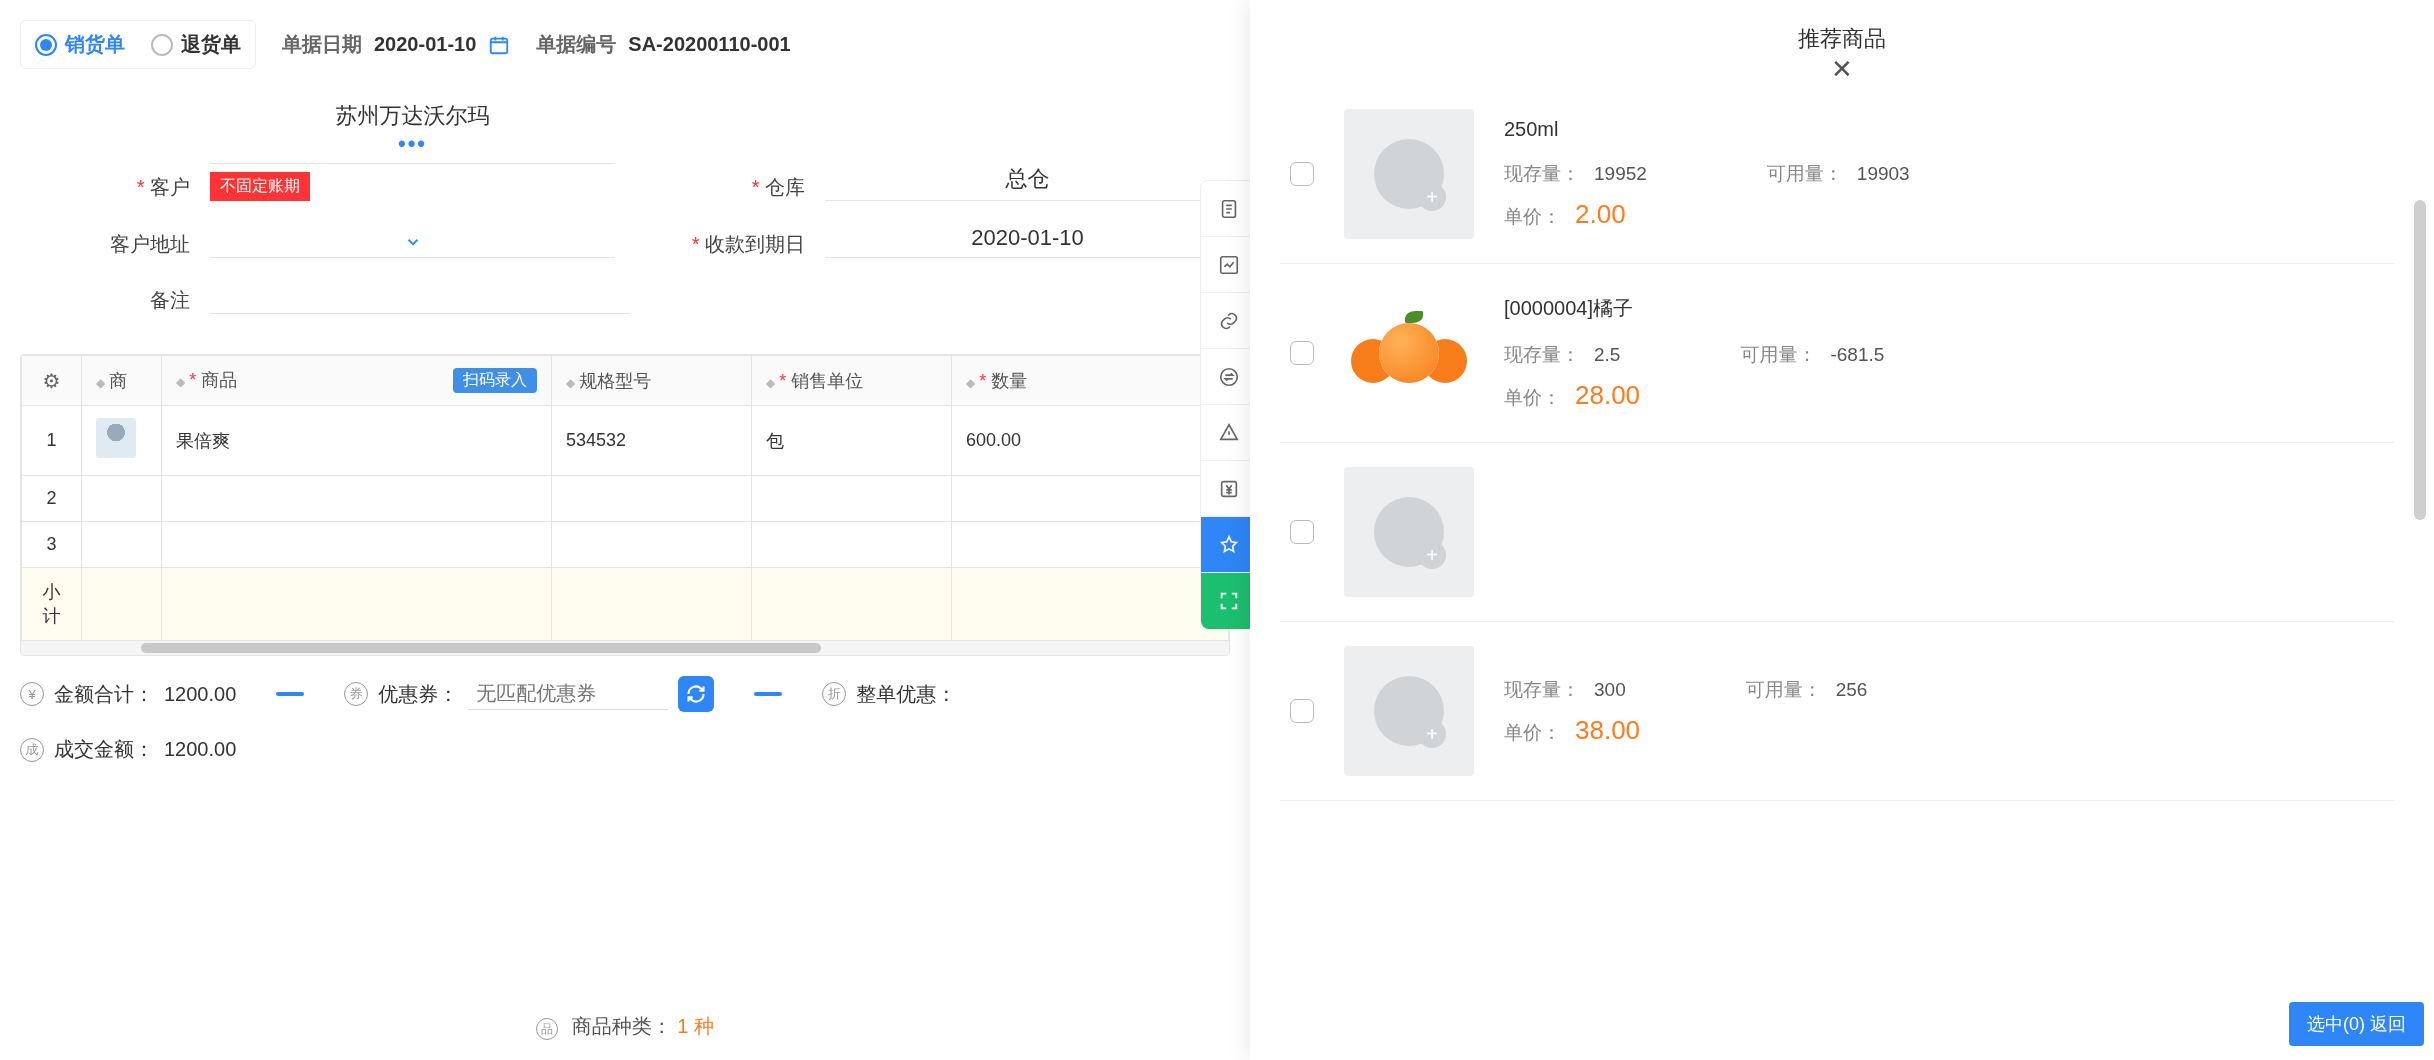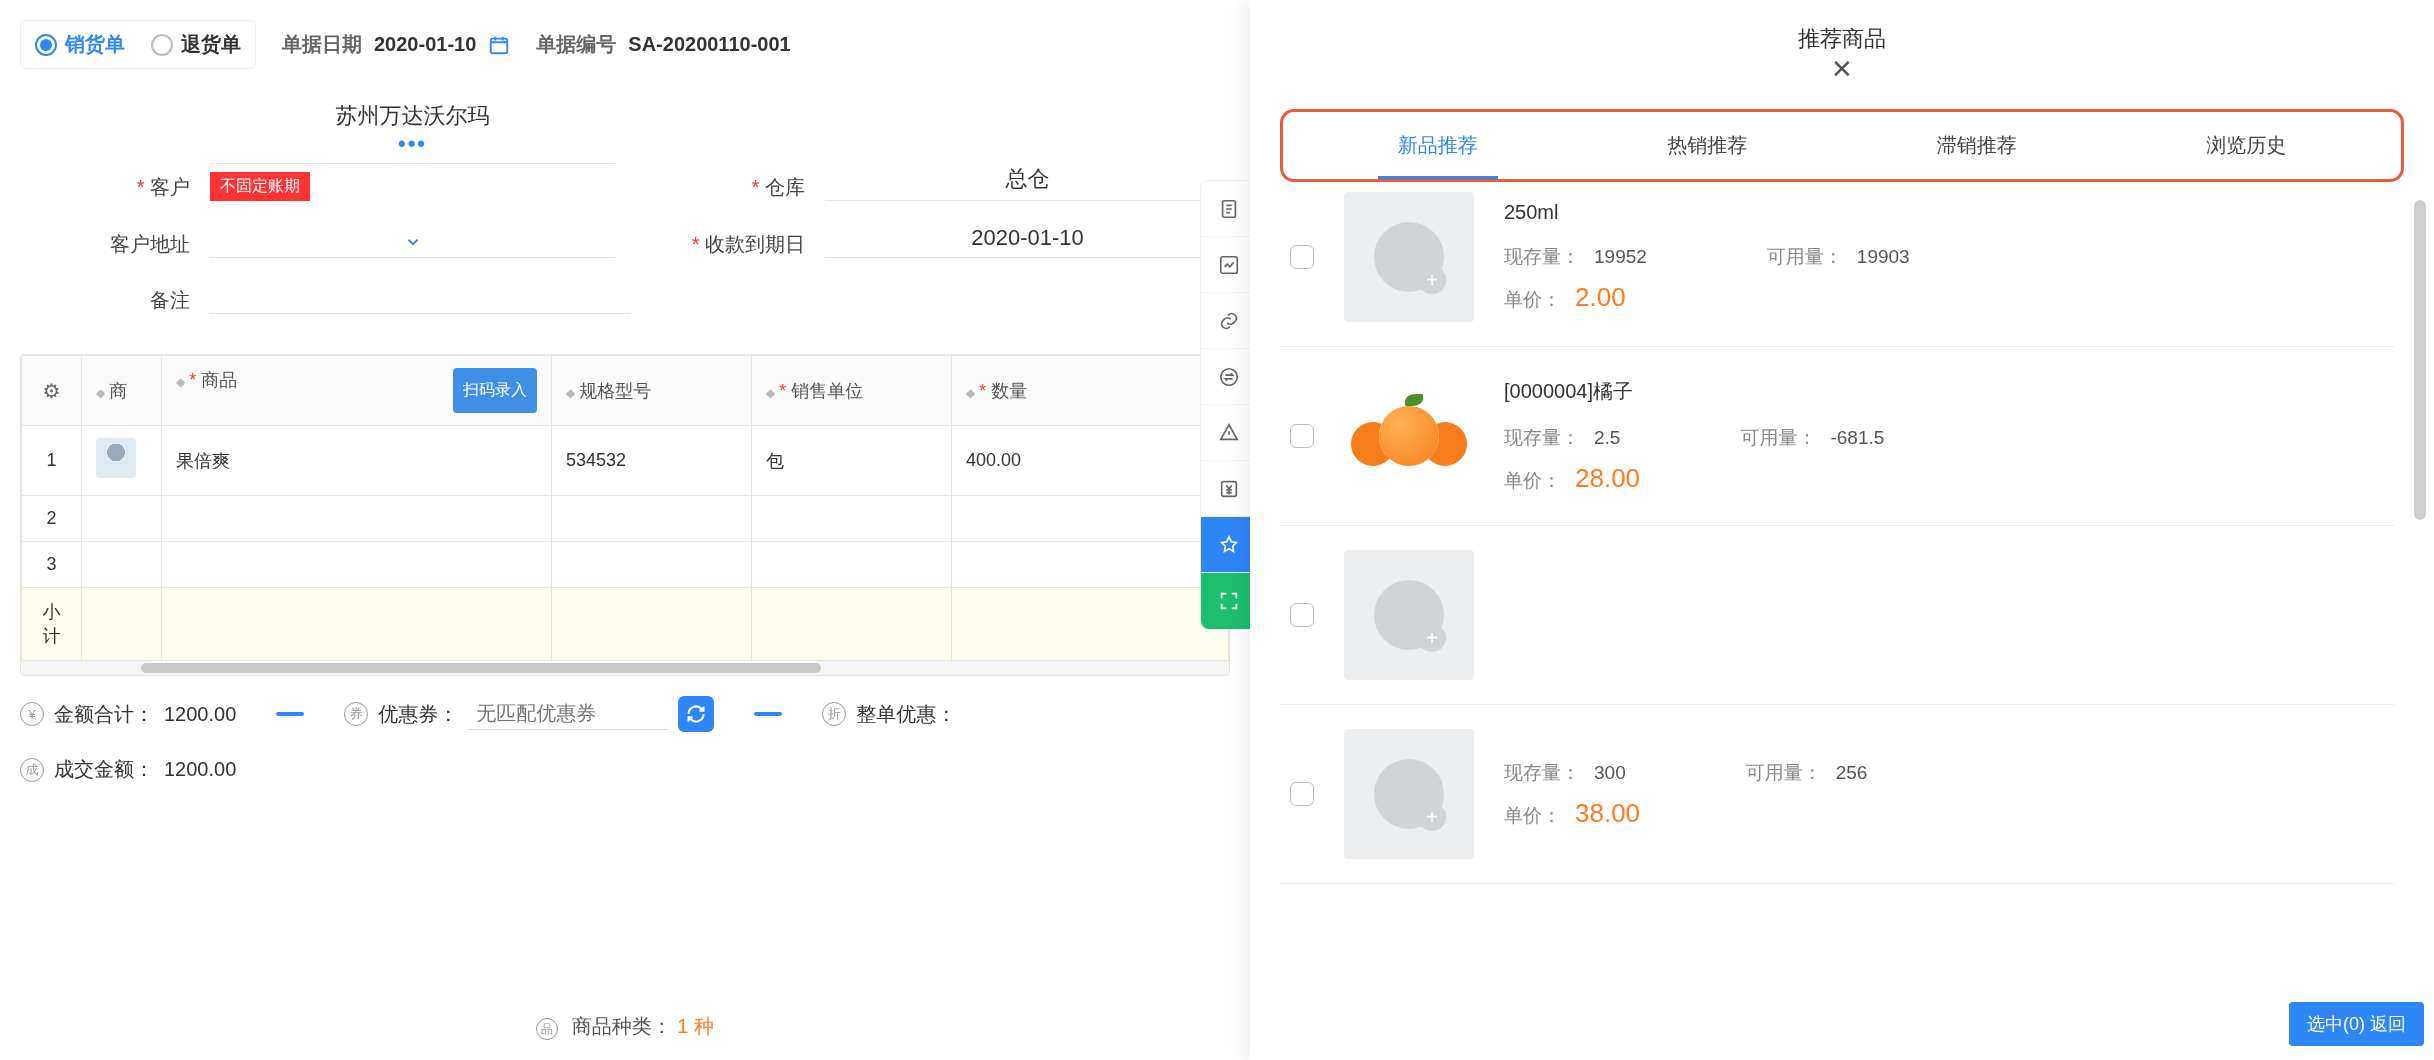--- a/index.html
+++ b/index.html
@@ -33,21 +33,21 @@
 .chev-down { color: #2f86f6; }
 
 
 .tbl-wrap { border: 1px solid #e5e5e5; border-radius: 4px; overflow: hidden; margin-bottom: 20px; }
 table { border-collapse: collapse; width: 100%; }
 th, td { border: 1px solid #e5e5e5; padding: 12px 14px; font-size: 18px; text-align: left; vertical-align: middle; }
 th { background: #fafafa; color: #555; font-weight: normal; }
 th .sort { color: #bbb; font-size: 12px; margin-right: 4px; }
 th .req { color: #f33; }
 .gear { display: inline-block; font-size: 20px; color: #666; }
-.scan-btn { background: #3f8fe6; color: #fff; border-radius: 4px; padding: 12px 10px; font-size: 16px; float: right; }
+.scan-btn { background: #3f8fe6; color: #fff; border-radius: 4px; padding: 2px 10px; font-size: 16px; float: right; }
 .thumb { width: 40px; height: 40px; background: #dfeaf2; display: inline-block; border-radius: 4px; position: relative; }
 .thumb::after { content: ""; position: absolute; left: 10px; top: 6px; width: 20px; height: 28px; background: radial-gradient(circle at 50% 30%, #9ab 40%, transparent 41%); }
 .subtotal-row td { background: #fffdf0; }
 .hscroll { height: 14px; background: #f5f5f5; position: relative; }
 .hscroll .thumb-bar { position: absolute; left: 120px; width: 680px; height: 10px; top: 2px; background: #c9c9c9; border-radius: 5px; }
 
 
 .totals { display: flex; flex-wrap: wrap; gap: 40px; align-items: center; font-size: 20px; margin-bottom: 24px; }
 .totals .item { display: flex; align-items: center; gap: 10px; }
 .totals .ic { width: 24px; height: 24px; border: 1.5px solid #999; border-radius: 50%; display: inline-flex; align-items: center; justify-content: center; font-size: 13px; color: #999; }
@@ -191,21 +191,21 @@
             <th><span class="sort">◆</span><span class="req">* </span><span>数量</span></th>
           </tr>
         </thead>
         <tbody id="tbody">
             <tr>
               <td style="text-align:center">1</td>
               <td><span class="thumb"></span></td>
               <td>果倍爽</td>
               <td>534532</td>
               <td>包</td>
-              <td>400.00</td>
+              <td>600.00</td>
             </tr>
             <tr>
               <td style="text-align:center">2</td>
               <td></td>
               <td></td>
               <td></td>
               <td></td>
               <td></td>
             </tr>
             <tr>
@@ -321,28 +321,20 @@
 
   </div>
   <div class="right-spacer"></div>
 </div>
 
 <div class="rec-panel">
   <div class="rec-hdr">
     <span>推荐商品</span>
     <span class="close">✕</span>
   </div>
-  <div class="rec-tabs-wrap">
-    <div class="rec-tabs" id="rec-tabs">
-        <span class="rec-tab active">新品推荐</span>
-        <span class="rec-tab">热销推荐</span>
-        <span class="rec-tab">滞销推荐</span>
-        <span class="rec-tab">浏览历史</span>
-      </div>
-  </div>
   <div class="rec-list" id="rec-list">
       <div class="rec-item" style="padding-top: 0px;">
         <span class="cb"></span>
         <div class="img ">
           <div class="ph"></div>
         </div>
         <div class="rec-info">
           <div class="rec-title">250ml</div>
           <div class="rec-row">
             <span><span class="k">现存量：</span><span>19952</span></span>

